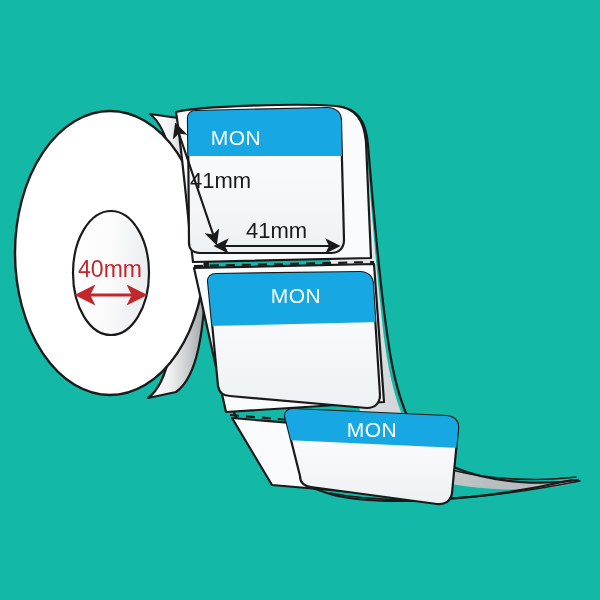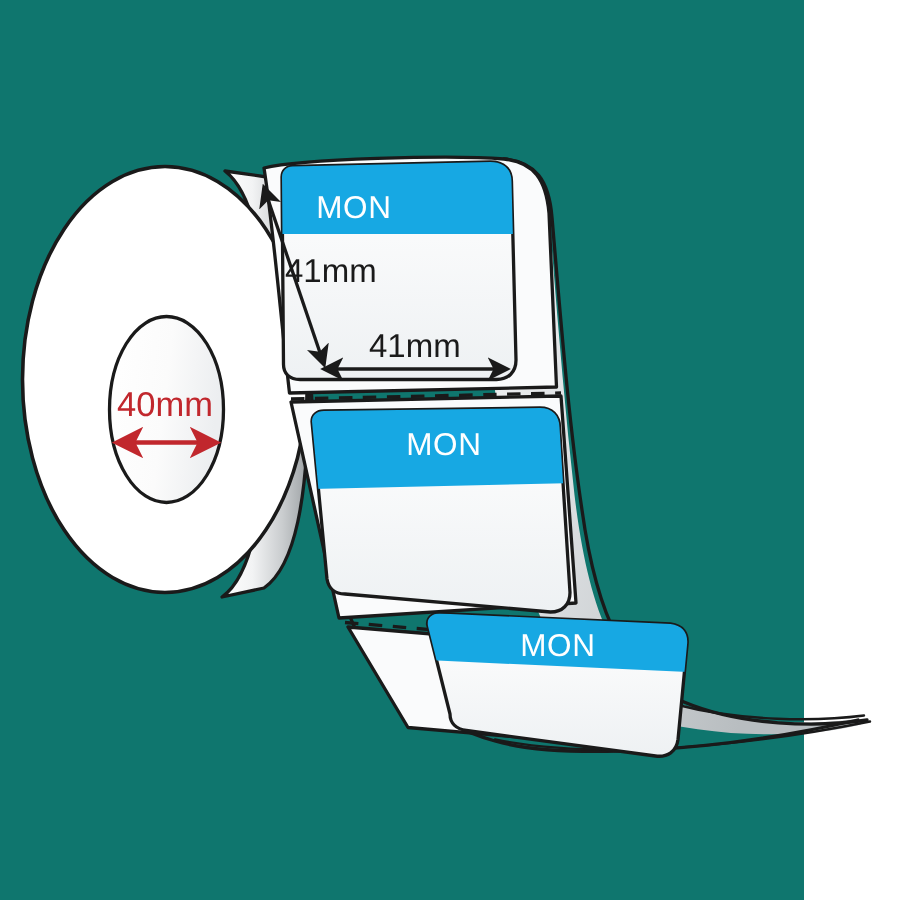--- a/index.html
+++ b/index.html
@@ -9,23 +9,23 @@
     background: #ffffff;
   }
   body {
     width: 600px;
     height: 600px;
     overflow: hidden;
     font-family: "Liberation Sans", sans-serif;
   }
   #stage {
     position: relative;
-    width: 536px;
+    width: 600px;
     height: 600px;
-    background: #0f766e;
+    background: #14b8a6;
   }
   #diagram {
     position: absolute;
     left: 0;
     top: 0;
     width: 600px;
     height: 600px;
     display: block;
   }
   .dim-text {

